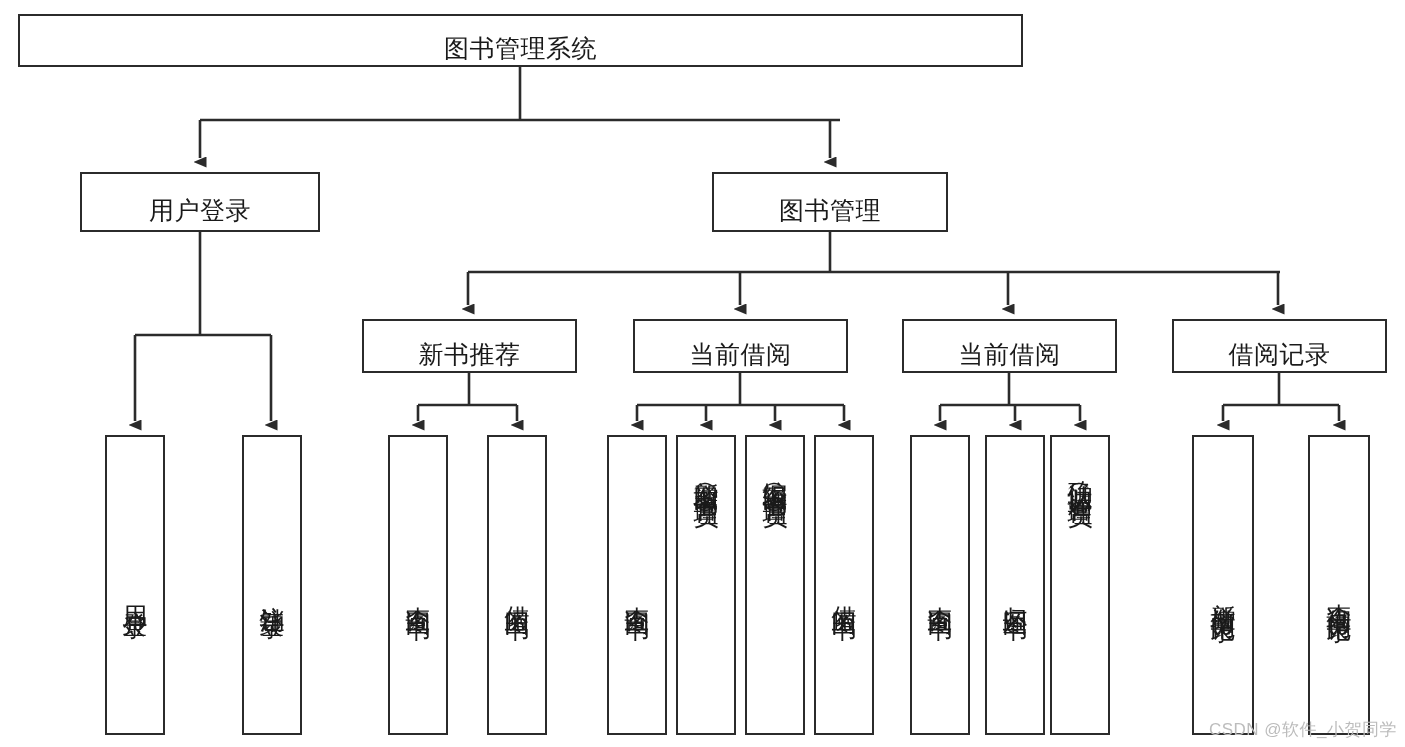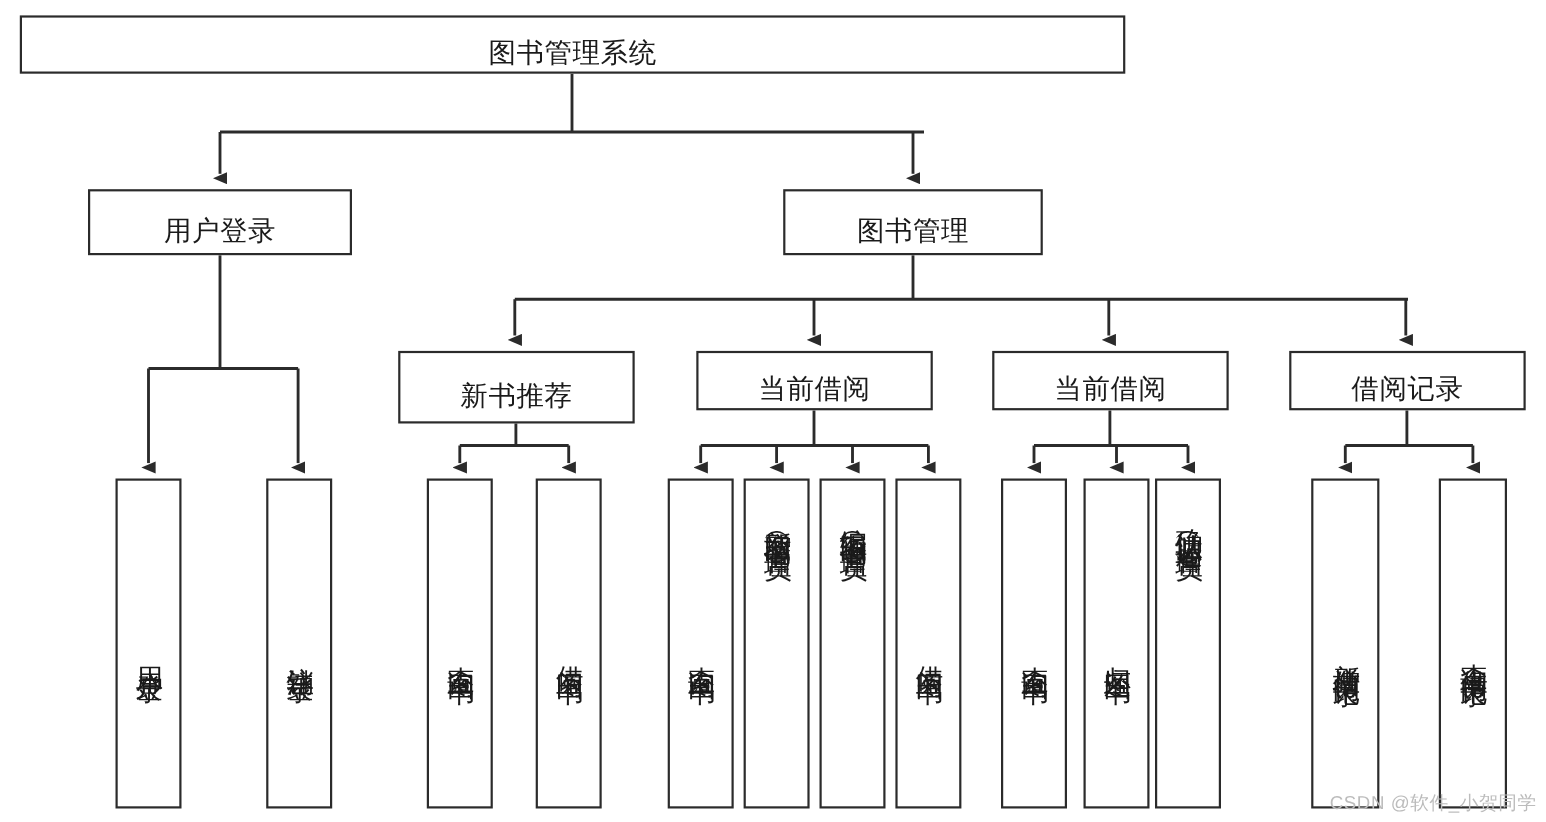--- a/index.html
+++ b/index.html
@@ -144,21 +144,21 @@
   </div>
 
   <div class="node horiz" style="left:80px; top:172px; width:240px; height:60px;">
     <span class="lbl">用户登录</span>
   </div>
 
   <div class="node horiz" style="left:712px; top:172px; width:236px; height:60px;justify-content:center;">
     <span class="lbl">图书管理</span>
   </div>
 
-  <div class="node horiz" style="left:362px; top:319px; width:215px; height:66px;">
+  <div class="node horiz" style="left:362px; top:319px; width:215px; height:54px;">
     <span class="lbl">新书推荐</span>
   </div>
 
   <div class="node horiz" style="left:633px; top:319px; width:215px; height:54px;">
     <span class="lbl">当前借阅</span>
   </div>
 
   <div class="node horiz" style="left:902px; top:319px; width:215px; height:54px;">
     <span class="lbl">当前借阅</span>
   </div>

